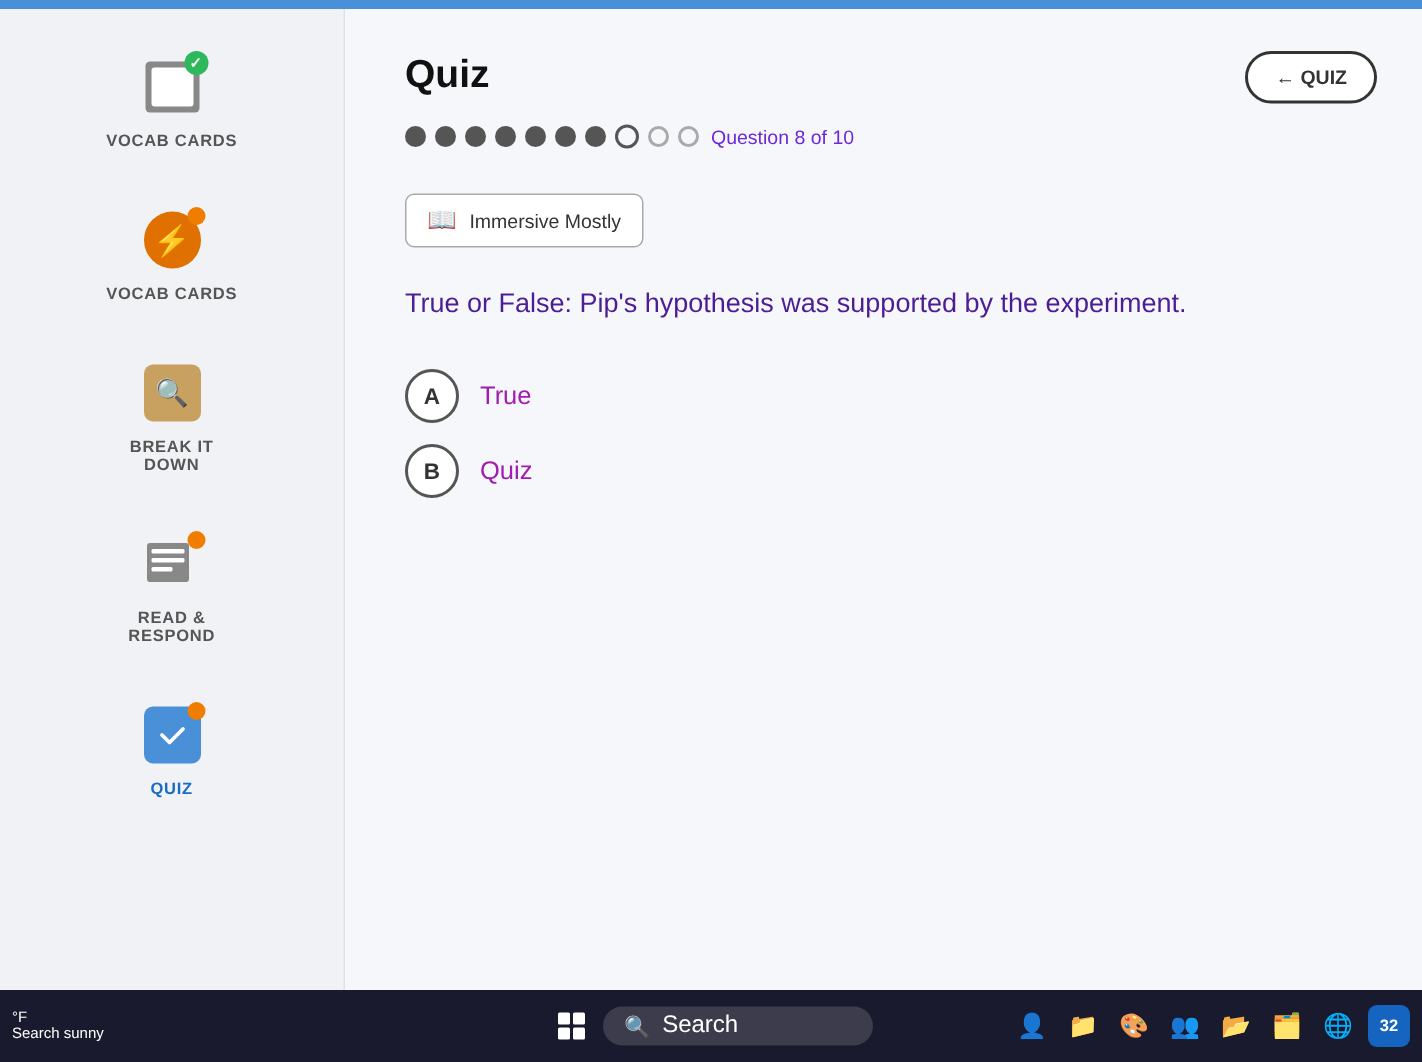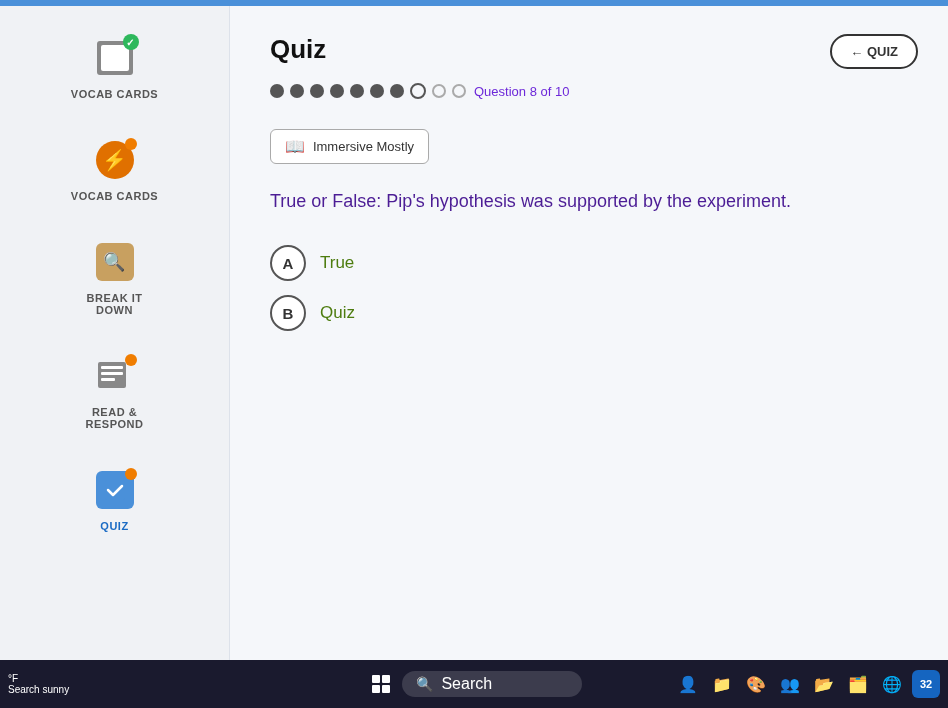--- a/index.html
+++ b/index.html
@@ -291,21 +291,21 @@
       align-items: center;
       justify-content: center;
       font-size: 15px;
       font-weight: 700;
       color: #333;
       flex-shrink: 0;
     }
 
     .option-text {
       font-size: 17px;
-      color: #4d7c0f;
+      color: #a21caf;
     }
 
     
     .taskbar {
       height: 48px;
       background: #1a1a2e;
       display: flex;
       align-items: center;
       padding: 0 12px;
       gap: 8px;

